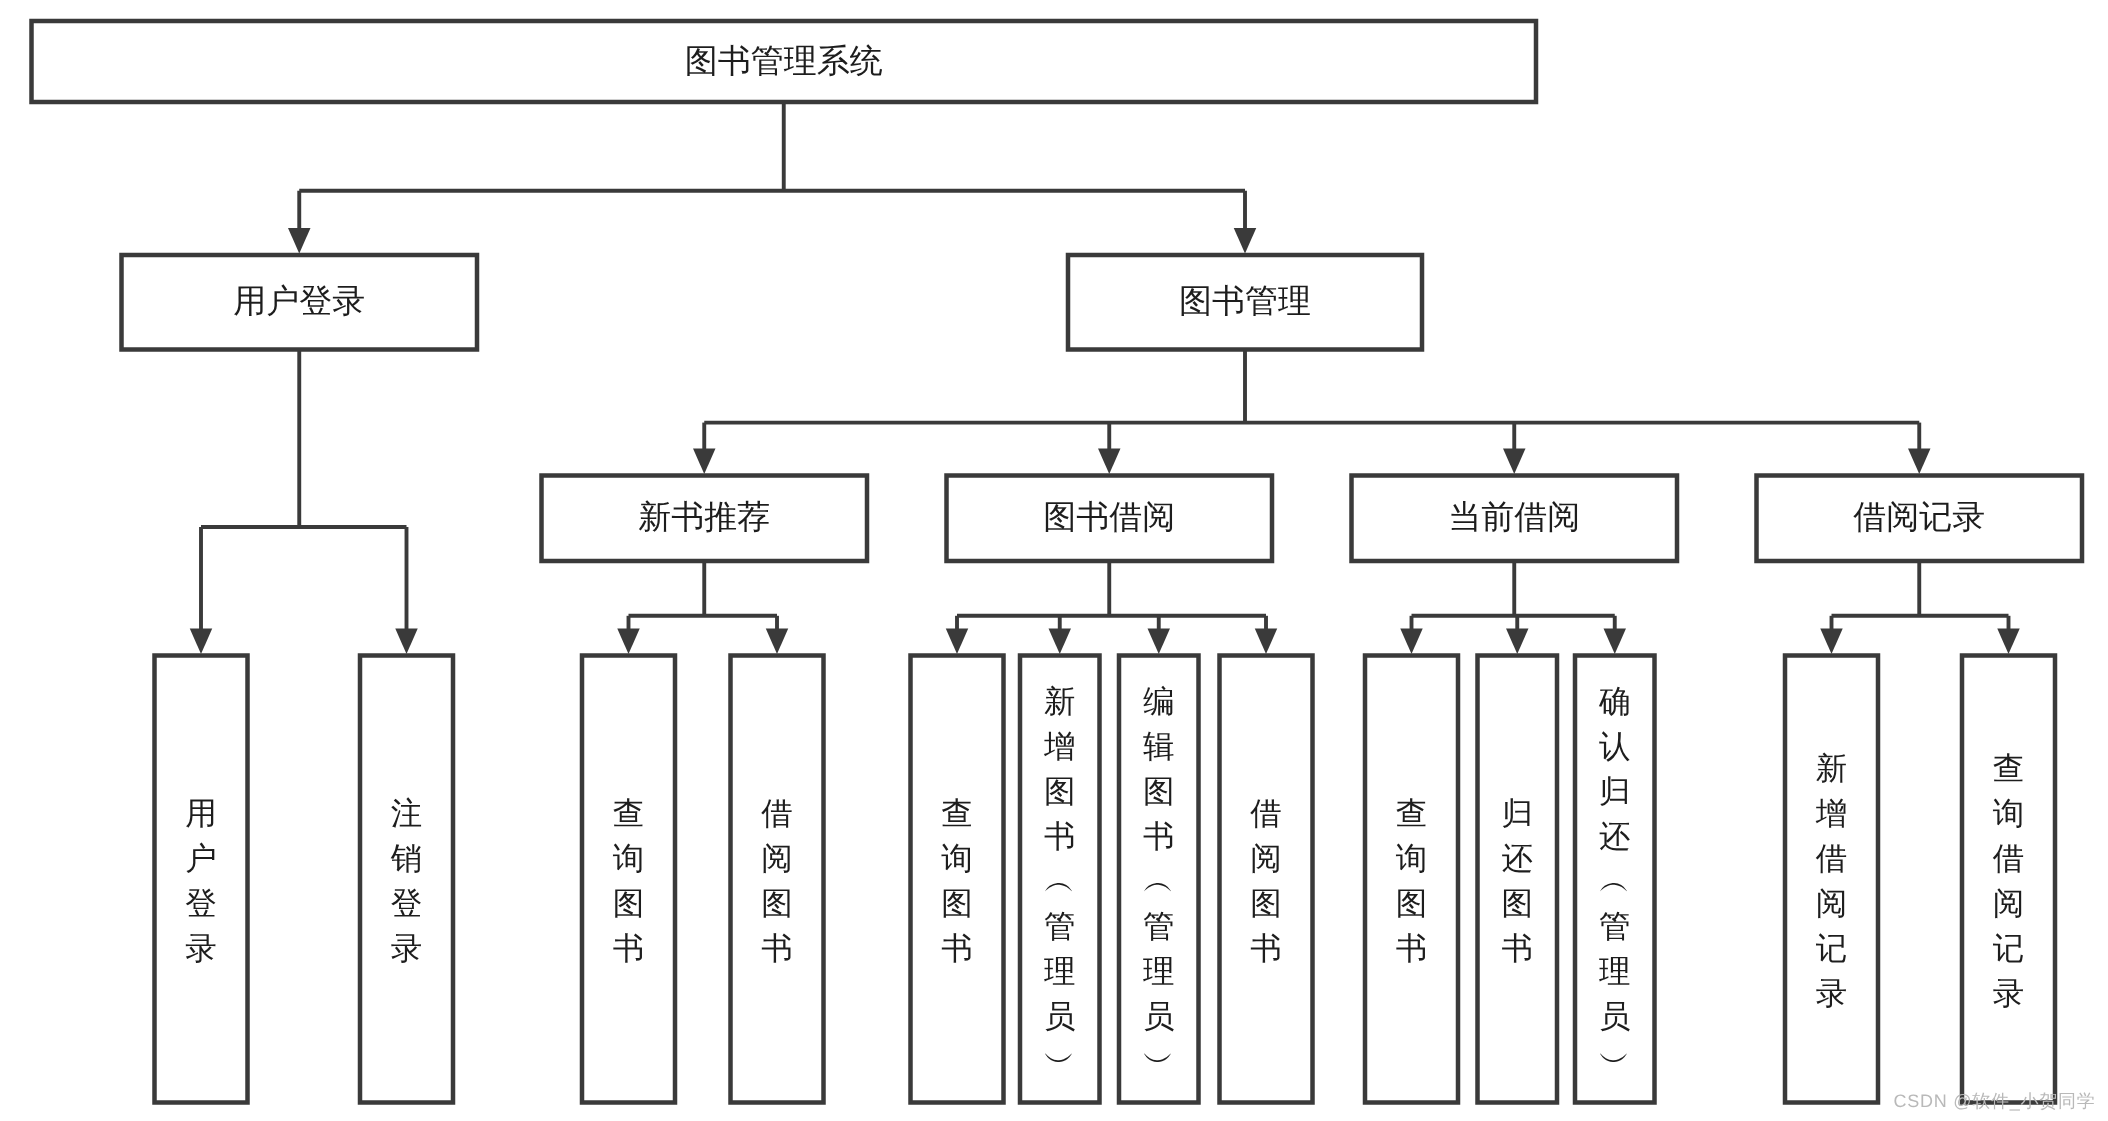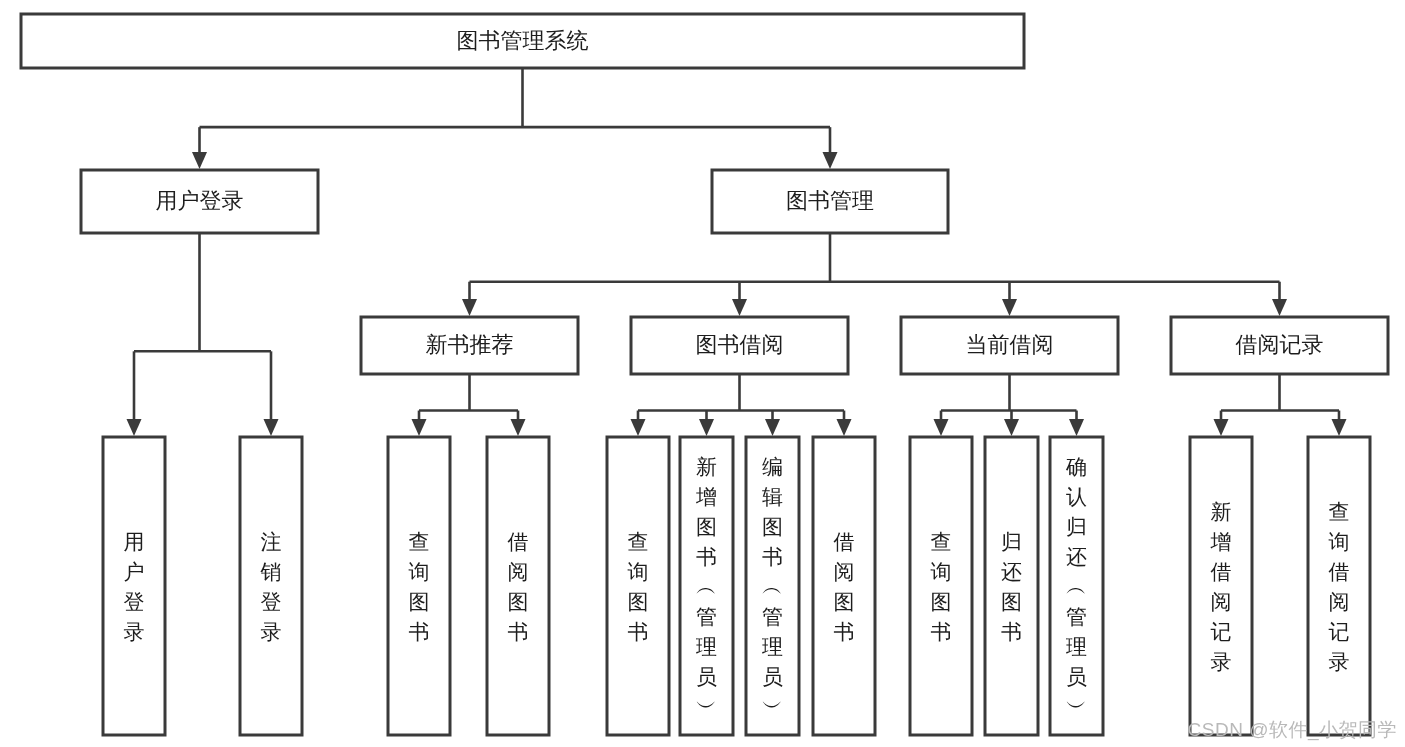--- a/index.html
+++ b/index.html
@@ -52,21 +52,21 @@
     font-family: "Liberation Sans", "DejaVu Sans", sans-serif;
     font-size: 21px;
     fill: #1d1d1d;
     text-anchor: middle;
   }
   .watermark {
     position: absolute;
     right: 8px;
     bottom: 4px;
     font-family: "Liberation Sans", "DejaVu Sans", sans-serif;
-    font-size: 19px;
+    font-size: 12px;
     color: #b9b9b9;
     letter-spacing: 0.5px;
     white-space: nowrap;
     user-select: none;
   }
 </style>
 </head>
 <body>
 
 <div id="chart-root">

